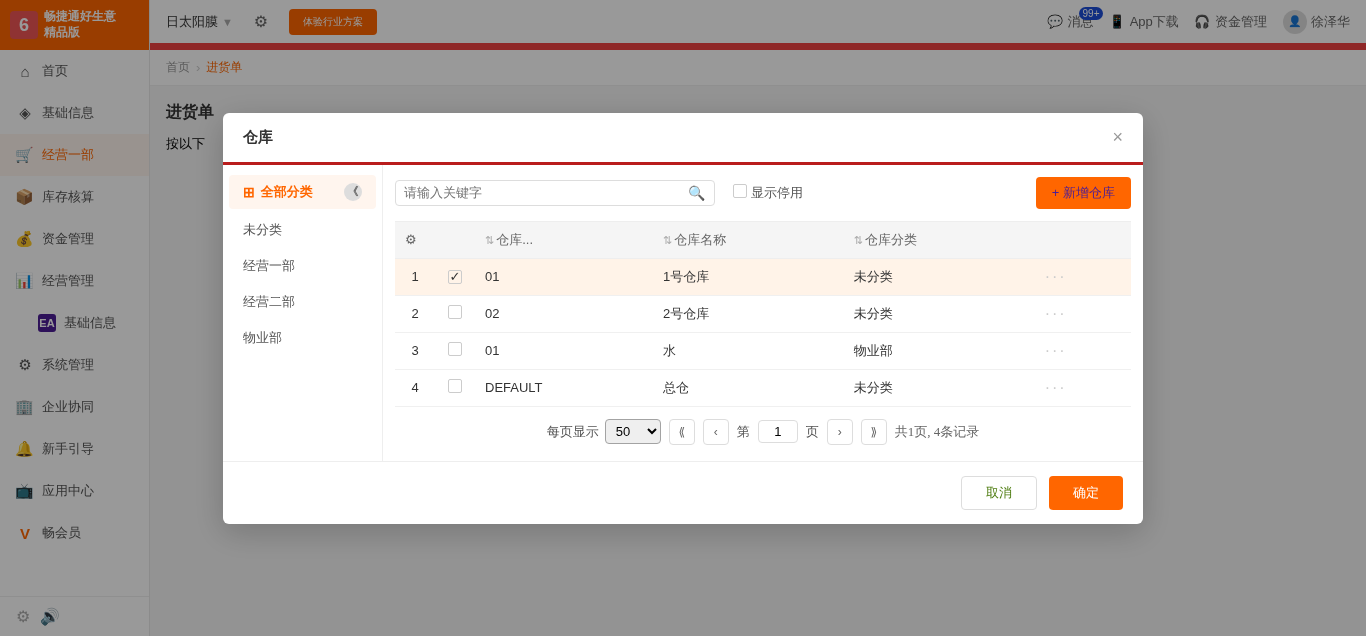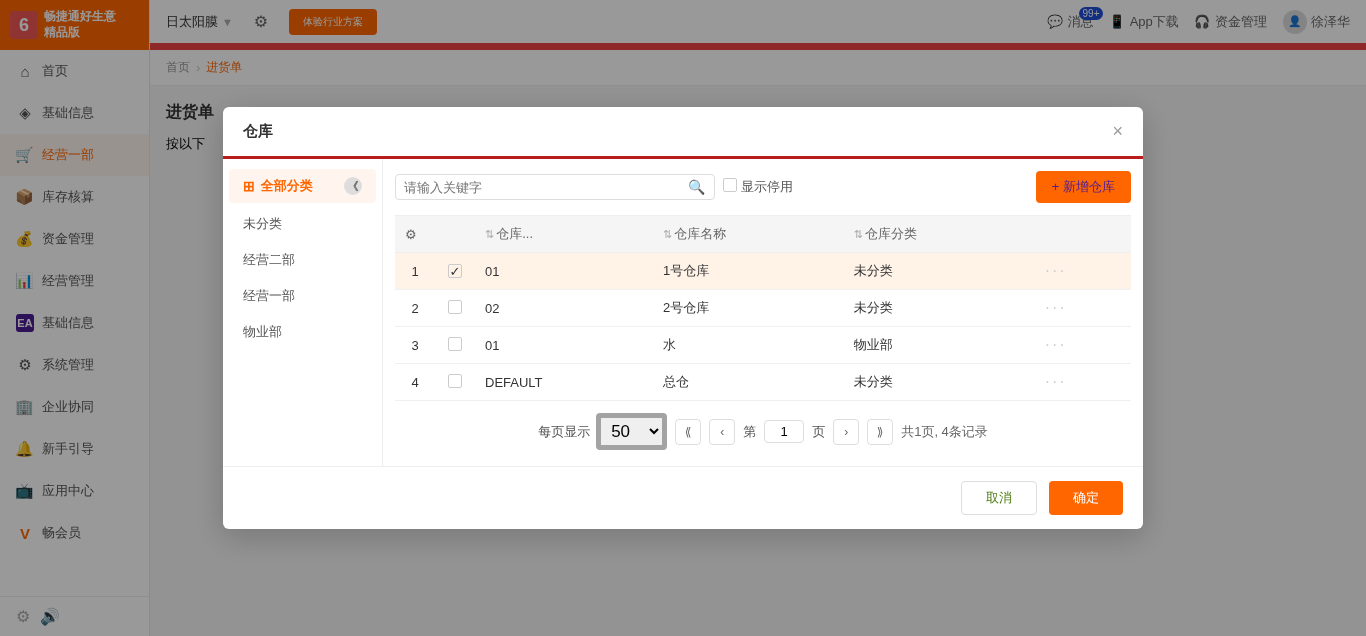--- a/index.html
+++ b/index.html
@@ -53,21 +53,21 @@
 
     
     .category-panel { width: 160px; border-right: 1px solid #eee; padding: 10px 0; flex-shrink: 0; }
     .category-header { display: flex; align-items: center; gap: 6px; padding: 8px 14px; color: #f60; font-weight: bold; font-size: 13px; background: #fff5ee; border-radius: 4px; margin: 0 6px 4px; cursor: pointer; }
     .category-grid-icon { font-size: 14px; }
     .category-item { padding: 8px 14px; color: #555; font-size: 13px; cursor: pointer; border-radius: 4px; margin: 2px 6px; }
     .category-collapse { width: 18px; height: 18px; background: #ddd; border-radius: 50%; display: flex; align-items: center; justify-content: center; cursor: pointer; margin-left: auto; font-size: 11px; color: #666; flex-shrink: 0; }
 
     
     .table-panel { flex: 1; display: flex; flex-direction: column; padding: 12px; overflow: hidden; }
-    .table-toolbar { display: flex; align-items: center; gap: 8px; margin-bottom: 12px; }
+    .table-toolbar { display: flex; align-items: center; gap: 18px; margin-bottom: 12px; }
     .search-input-wrap { display: flex; align-items: center; border: 1px solid #ddd; border-radius: 4px; padding: 4px 8px; gap: 6px; flex: 1; max-width: 320px; background: #fff; }
     .search-input { border: none; outline: none; font-size: 13px; color: #333; width: 100%; background: transparent; }
     .search-icon { color: #999; font-size: 14px; }
     .show-disabled { display: flex; align-items: flex-start; gap: 4px; color: #555; font-size: 13px; }
     .checkbox { width: 14px; height: 14px; border: 1px solid #ccc; border-radius: 2px; display: inline-flex; align-items: center; justify-content: center; cursor: pointer; flex-shrink: 0; }
     .add-btn { margin-left: auto; background: #f60; color: #4c1d95; border: none; border-radius: 4px; padding: 7px 16px; cursor: pointer; font-size: 13px; white-space: nowrap; }
 
     
     .data-table { width: 100%; border-collapse: collapse; font-size: 13px; }
     .data-table th { background: #f5f5f5; color: #666; font-weight: normal; padding: 9px 10px; text-align: left; border-bottom: 1px solid #eee; border-top: 1px solid #eee; }
@@ -75,25 +75,25 @@
     .data-table tr.selected td { background: #fff3e8; }
     .th-gear { width: 40px; text-align: center; }
     .th-check { width: 40px; text-align: center; }
     .td-center { text-align: center; }
     .sort-icon { font-size: 11px; color: #aaa; margin-right: 2px; }
     .row-actions { color: #ccc; font-size: 16px; letter-spacing: 2px; cursor: pointer; }
 
     
     .pagination { display: flex; align-items: center; justify-content: center; gap: 8px; padding: 12px 0 4px; font-size: 13px; color: #555; }
     .page-size-wrap { display: flex; align-items: center; gap: 6px; }
-    .page-select { border: 5px solid #a3a3a3; border-radius: 4px; padding: 3px 6px; font-size: 17px; }
+    .page-select { border: 1px solid #a3a3a3; border-radius: 4px; padding: 3px 6px; font-size: 13px; }
     .page-btn { width: 26px; height: 26px; border: 1px solid #ddd; border-radius: 4px; background: #fff; cursor: pointer; display: flex; align-items: center; justify-content: center; font-size: 12px; color: #666; }
     .page-btn:disabled { color: #ccc; cursor: default; }
     .page-input { width: 40px; border: 1px solid #ddd; border-radius: 4px; text-align: center; padding: 3px; font-size: 13px; }
-    .page-info { color: #666; }
+    .page-info { color: #666; font-family: Liberation Serif, serif; }
 
     
     .modal-footer { padding: 14px 20px; border-top: 1px solid #eee; display: flex; justify-content: flex-end; gap: 12px; }
     .cancel-btn { background: #fff; border: 1px solid #ddd; border-radius: 4px; padding: 7px 24px; cursor: pointer; font-size: 13px; color: #4d7c0f; }
     .confirm-btn { background: #f60; color: #fff; border: none; border-radius: 4px; padding: 7px 24px; cursor: pointer; font-size: 13px; }
   </style>
 </head>
 <body>
 
 <div class="sidebar">
@@ -123,21 +123,21 @@
     </div>
     <div class="sidebar-item">
       <span class="sidebar-item-icon">💰</span>
       <span>资金管理</span>
     </div>
     <div class="sidebar-item">
       <span class="sidebar-item-icon">📊</span>
       <span>经营管理</span>
     </div>
     <div class="sidebar-item">
-      <span class="sidebar-item-icon" style="font-size:11px;font-weight:bold;background:#4c1d95;color:#fff;border-radius:3px;padding:1px 3px;">EA</span>
+      <span class="sidebar-item-icon" style="font-size:11px;font-weight:bold;background:#4c1d95;color:#fff;border-radius:3px;padding:1px 3px;margin-left:22px;">EA</span>
       <span>基础信息</span>
     </div>
     <div class="sidebar-item">
       <span class="sidebar-item-icon">⚙</span>
       <span>系统管理</span>
     </div>
     <div class="sidebar-item">
       <span class="sidebar-item-icon">🏢</span>
       <span>企业协同</span>
     </div>
@@ -215,22 +215,22 @@
 
     <div class="modal-body">
 
       <div class="category-panel">
         <div class="category-header">
           <span class="category-grid-icon">⊞</span>
           <span>全部分类</span>
           <div class="category-collapse">《</div>
         </div>
         <div class="category-item">未分类</div>
+        <div class="category-item">经营一部</div>
         <div class="category-item">经营二部</div>
-        <div class="category-item">经营一部</div>
         <div class="category-item">物业部</div>
       </div>
 
       <div class="table-panel">
 
         <div class="table-toolbar">
           <div class="search-input-wrap">
             <input class="search-input" type="text" placeholder="请输入关键字" style="">
             <span class="search-icon">🔍</span>
           </div>

